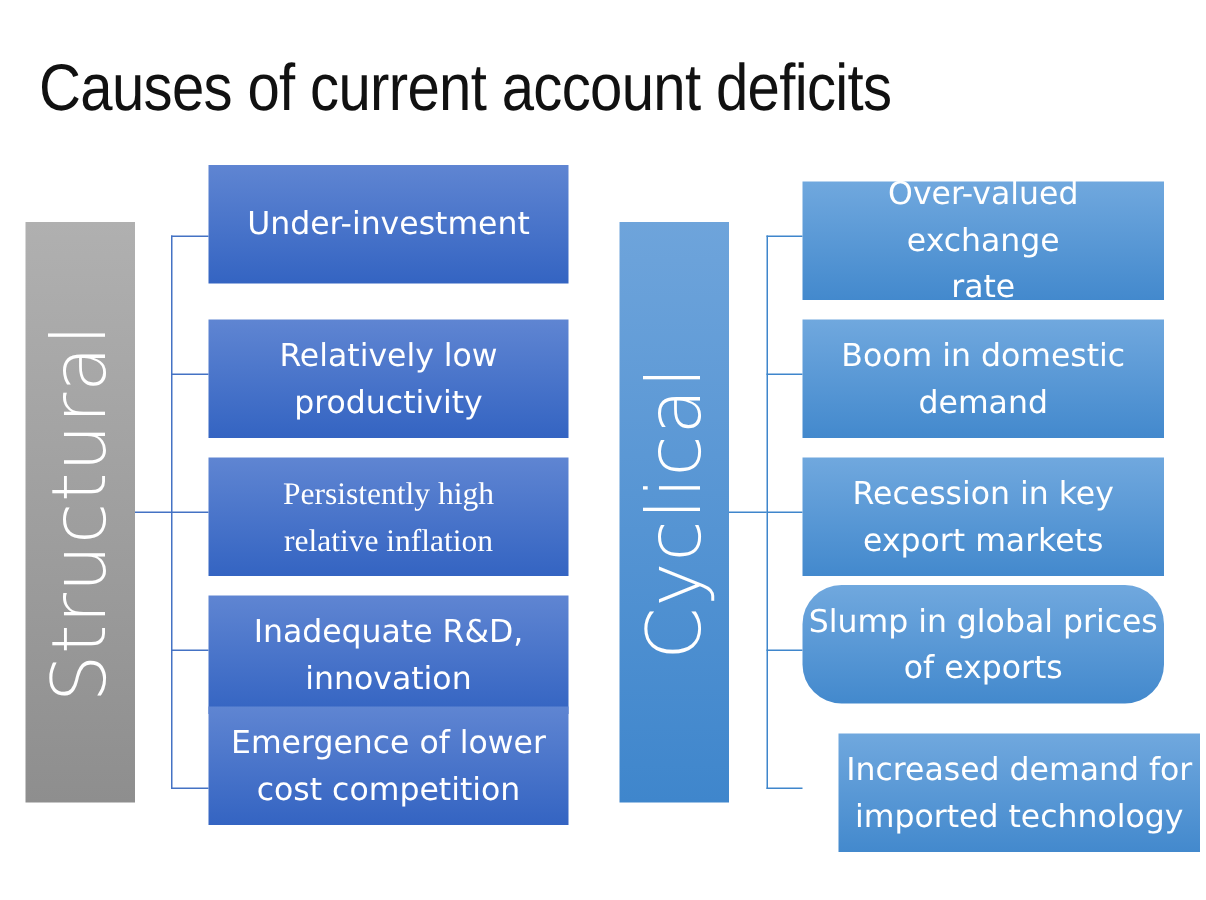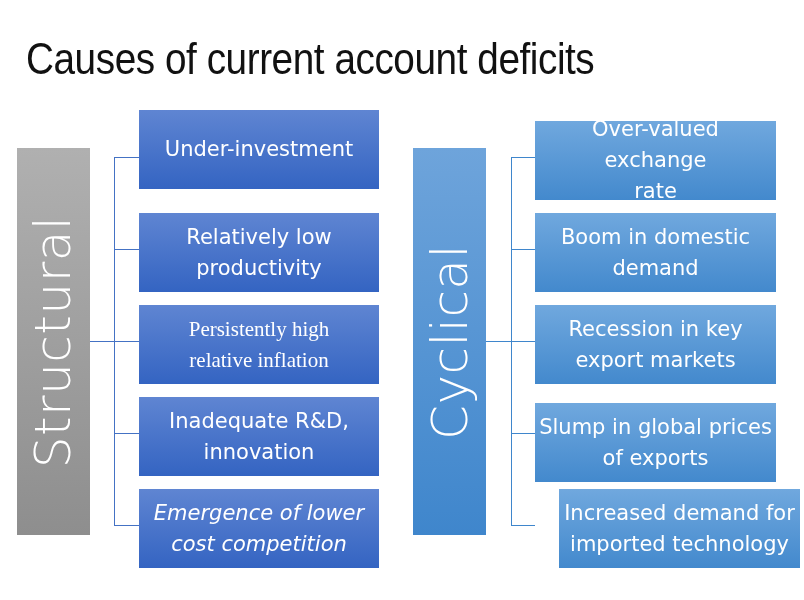--- a/index.html
+++ b/index.html
@@ -70,21 +70,21 @@
     <span>Persistently high</span>
     <span>relative inflation</span>
   </div>
 </div>
 <div class="box s" style="top:397px;">
   <div>
     <span>Inadequate R&amp;D,</span>
     <span>innovation</span>
   </div>
 </div>
-<div class="box s" style="top:489px;font-style:italic;">
+<div class="box s" style="top:471px;">
   <div>
     <span>Emergence of lower</span>
     <span>cost competition</span>
   </div>
 </div>
 
 <div class="category cyclical">
   <span class="cat-label">Cyclical</span>
 </div>
 <div class="connector cyc" style="left:486px;top:341px;width:25px;height:1px;"></div>
@@ -106,21 +106,21 @@
     <span>Boom in domestic</span>
     <span>demand</span>
   </div>
 </div>
 <div class="box c" style="top:305px;">
   <div>
     <span>Recession in key</span>
     <span>export markets</span>
   </div>
 </div>
-<div class="box c" style="top:403px;">
+<div class="box c" style="top:390px;border-radius:26px;">
   <div>
     <span>Slump in global prices</span>
     <span>of exports</span>
   </div>
 </div>
 <div class="box c" style="top:489px;margin-left:24px;">
   <div>
     <span>Increased demand for</span>
     <span>imported technology</span>
   </div>

